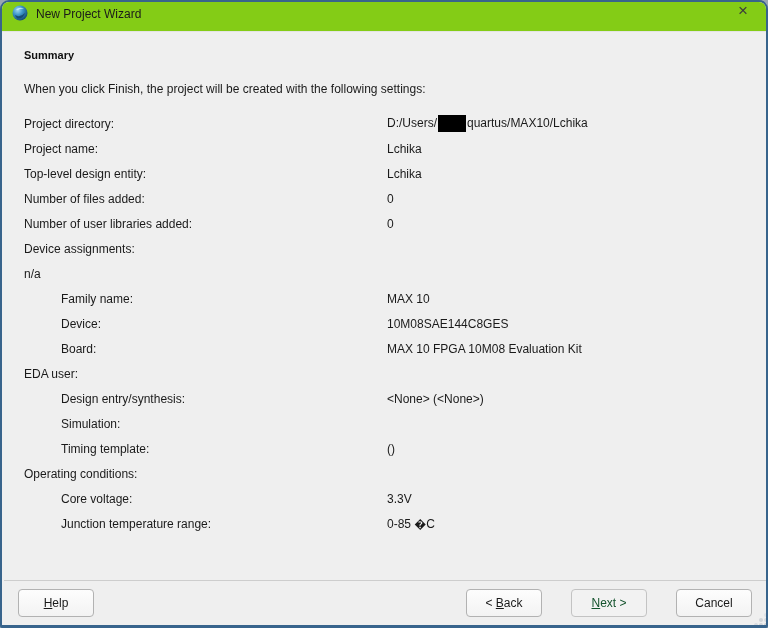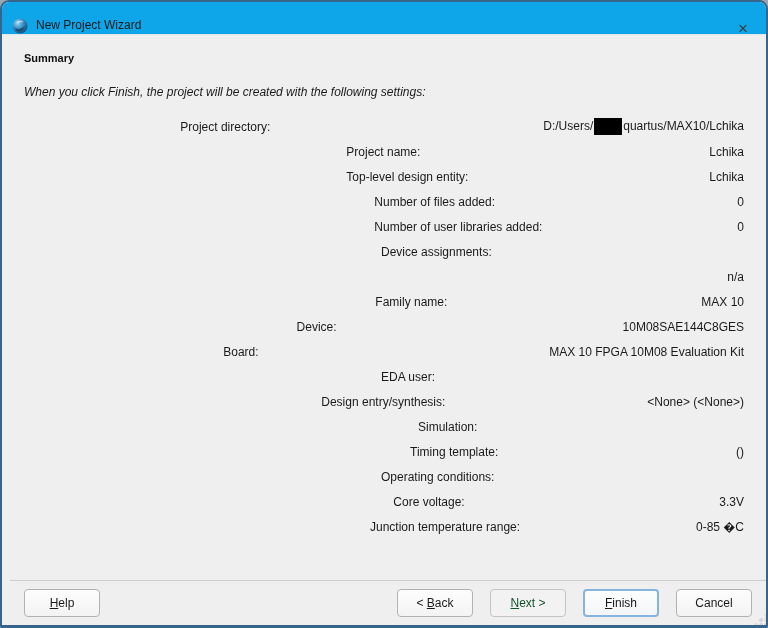--- a/index.html
+++ b/index.html
@@ -11,53 +11,53 @@
     border:2px solid #38648c;
     border-bottom-width:3px;
     border-radius:9px 9px 2px 2px;
     font-family:"Liberation Sans",sans-serif;
     color:#1a1a1a;
     overflow:hidden;
   }
   
   .titlebar{
     height:30px;
-    background:#0ea5e9;
+    background:#84cc16;
     border-bottom:1px solid #e4e4e4;
-    display:flex;align-items:flex-start;
-    padding:16px 10px;
+    display:flex;align-items:flex-end;
+    padding:10px 10px;
   }
   .app-icon{width:16px;height:16px;margin-right:8px;flex:none;}
   .titletext{font-size:12px;color:#1a1a1a;}
   .close{
     margin-left:auto;
     font-size:17px;line-height:17px;
     color:#3c3c3c;
     padding:2px 8px;
     cursor:default;
   }
   
   .content{padding:0 22px;}
   h1.pagetitle{
     font-size:11px;font-weight:bold;color:#101010;
     margin:17px 0 0 0;
   }
-  p.intro{font-size:12px;margin:21px 0 0 0;color:#1a1a1a;font-style:italic;}
+  p.intro{font-size:12px;margin:21px 0 0 0;color:#1a1a1a;}
   .rows{margin-top:15px;}
-  .row{display:flex;height:25px;align-items:center;font-size:12px;justify-content:flex-end;}
+  .row{display:flex;height:25px;align-items:center;font-size:12px;}
   .lab{width:363px;flex:none;}
   .indent .lab{padding-left:37px;}
   .val{white-space:pre;}
   .redacted{
     display:inline-block;width:28px;height:17px;
     background:#000;vertical-align:middle;margin:0 1px;
   }
   
   .footer{
-    position:absolute;left:8px;right:0;bottom:0;
+    position:absolute;left:2px;right:0;bottom:0;
     height:45px;
     border-top:1px solid #cdcdcd;
     display:flex;align-items:center;
     padding:0 14px;
     background:#efefef;
   }
   .btn{
     font-family:"Liberation Sans",sans-serif;
     font-size:12px;color:#1a1a1a;
     height:28px;min-width:76px;
@@ -65,21 +65,21 @@
     background:linear-gradient(#fdfdfd,#f3f3f3);
     border:1px solid #b2b2b2;
     border-radius:4px;
   }
   .btn u{text-decoration:underline;}
   .btn.disabled{color:#14532d;background:#f2f2f2;border-color:#c3c3c3;}
   .btn.default{
     border:2px solid #85b4de;
     background:linear-gradient(#fdfdfd,#f3f6f9);
   }
-  .rightbtns{margin-left:auto;display:flex;gap:17px;align-items:center;}
+  .rightbtns{margin-left:auto;display:flex;gap:29px;align-items:center;}
   .resize-grip{
     position:absolute;right:3px;bottom:3px;width:4px;height:4px;
     background:#b9bfc6;border-radius:50%;
     box-shadow:-5px 5px 0 0 #c6ccd2, 0 5px 0 0 #b9bfc6, 5px 5px 0 0 #aeb4bb, 5px 0 0 0 #c6ccd2, 5px -5px 0 0 #d2d8de;
     opacity:.55;
   }
 </style>
 </head>
 <body>
 
@@ -175,19 +175,18 @@
           <span class="val">0-85 �C</span>
         </div>
       </div>
   </div>
 
   <div class="footer">
     <button class="btn"><u>H</u>elp</button>
     <div class="rightbtns">
       <button class="btn">&lt; <u>B</u>ack</button>
       <button class="btn disabled" disabled=""><u>N</u>ext &gt;</button>
-      <button class="btn default"><u>F</u>inish</button>
       <button class="btn">Cancel</button>
     </div>
   </div>
 
   <div class="resize-grip"></div>
 </div>
 
 </body></html>

